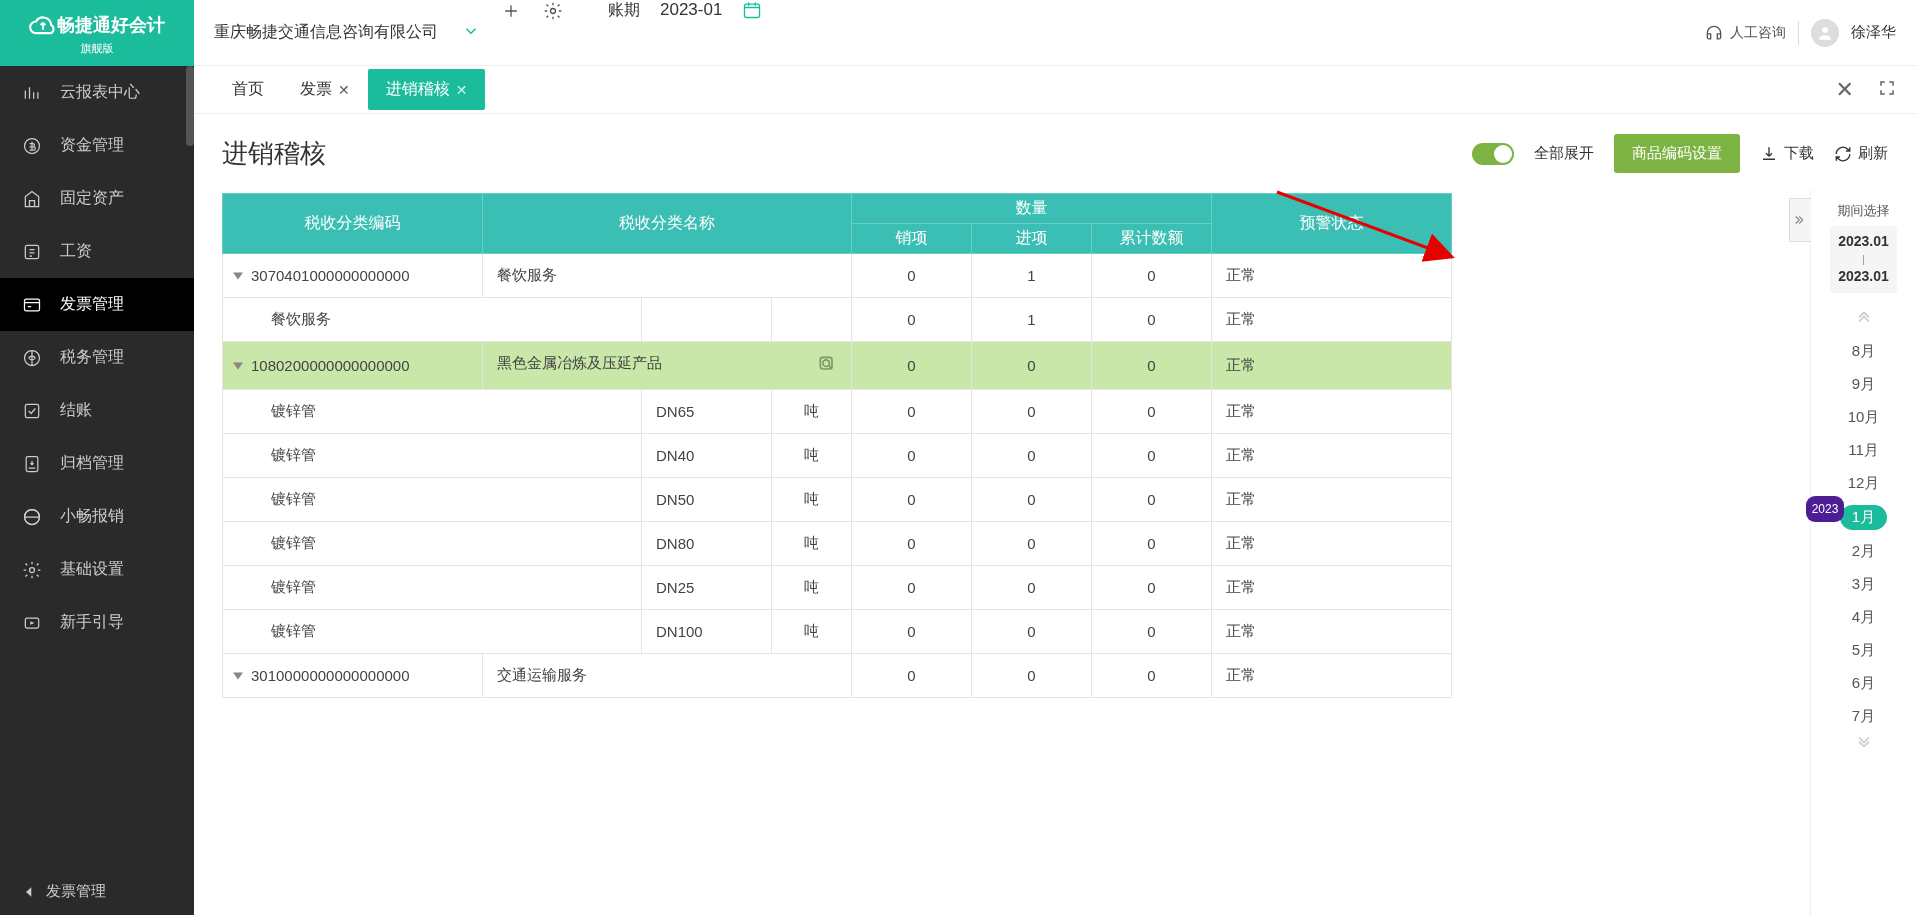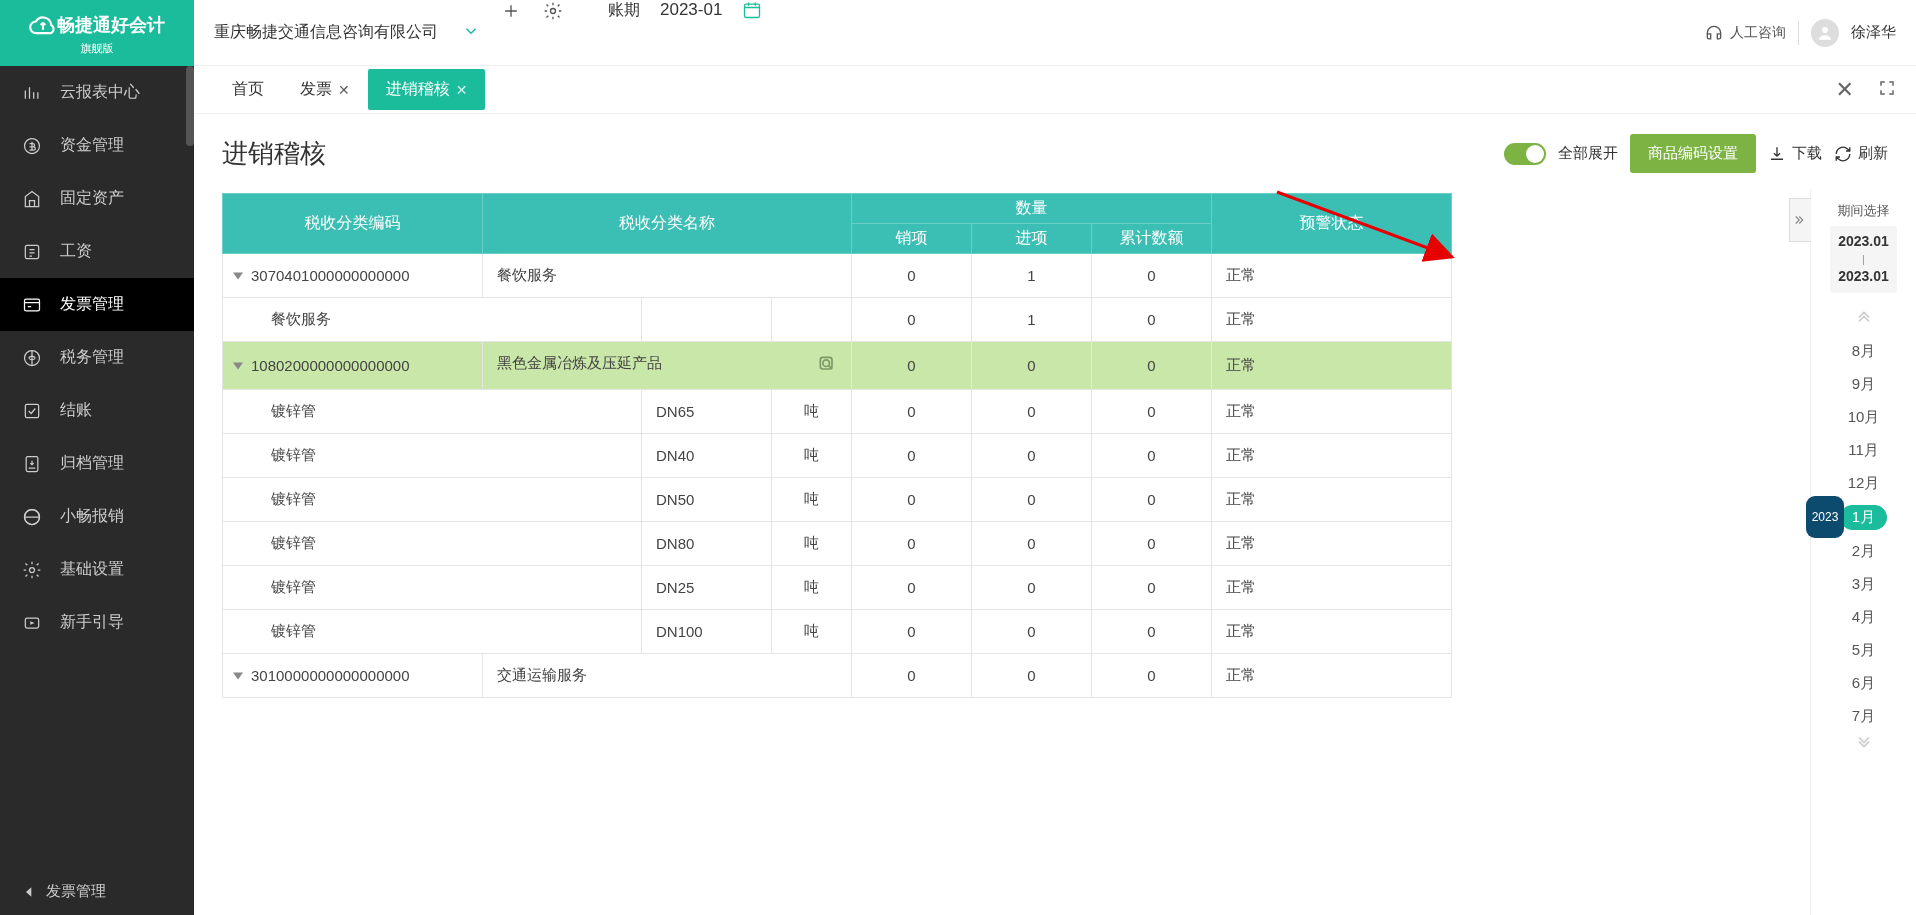--- a/index.html
+++ b/index.html
@@ -44,21 +44,21 @@
 .tab.active { background: #1abc9c; color: #fff; }
 .tab-close { font-size: 14px; opacity: .8; }
 .tabbar-right { margin-left: auto; display: flex; align-items: center; gap: 16px; }
 .tab-x { font-size: 22px; color: #666; cursor: pointer; padding: 4px 8px; }
 .fullscreen-icon svg { width: 18px; height: 18px; stroke: #666; fill: none; stroke-width: 2; }
 
 
 .content { flex: 1; padding: 20px 28px 0 28px; position: relative; overflow: hidden; display: flex; flex-direction: column; }
 .page-header { display: flex; align-items: center; margin-bottom: 20px; }
 .page-title { font-size: 26px; color: #333; }
-.page-actions { margin-left: auto; display: flex; align-items: center; gap: 12px; }
+.page-actions { margin-left: auto; display: flex; align-items: center; gap: 20px; }
 .toggle { width: 42px; height: 22px; background: #7cb342; border-radius: 11px; position: relative; cursor: pointer; }
 .toggle::after { content: ""; position: absolute; right: 2px; top: 2px; width: 18px; height: 18px; background: #fff; border-radius: 50%; }
 .toggle-label { font-size: 15px; color: #333; }
 .btn-primary { background: #7cb342; color: #fff; padding: 10px 18px; border-radius: 3px; font-size: 15px; cursor: pointer; border: none; }
 .link-action { display: flex; align-items: center; gap: 6px; color: #333; font-size: 15px; cursor: pointer; }
 .link-action svg { width: 18px; height: 18px; stroke: currentColor; fill: none; stroke-width: 1.8; }
 
 
 .table-wrap { flex: 1; overflow: hidden; position: relative; }
 .tbl { width: 1230px; border-collapse: collapse; }
@@ -83,21 +83,21 @@
 .date-panel { width: 106px; border-left: 1px solid #eee; display: flex; flex-direction: column; align-items: center; padding-top: 12px; position: absolute; right: 0; top: 190px; bottom: 0; background: #fff; }
 .date-collapse { position: absolute; left: -22px; top: 8px; width: 22px; height: 44px; background: #f5f5f5; border: 1px solid #ddd; border-right: none; display: flex; align-items: center; justify-content: center; cursor: pointer; }
 .date-collapse svg { width: 14px; height: 14px; stroke: #888; fill: none; stroke-width: 2; }
 .date-title { font-size: 13px; color: #555; margin-bottom: 6px; }
 .date-range { background: #f5f5f5; border-radius: 3px; padding: 6px 8px; font-size: 14px; font-weight: bold; color: #333; text-align: center; line-height: 1.4; margin-bottom: 14px; }
 .date-scroll-up, .date-scroll-down { color: #ccc; cursor: pointer; padding: 2px; }
 .date-scroll-up svg, .date-scroll-down svg { width: 20px; height: 20px; stroke: currentColor; fill: none; stroke-width: 2; }
 .month-list { display: flex; flex-direction: column; align-items: center; gap: 10px; margin-top: 6px; position: relative; }
 .month-item { font-size: 15px; color: #555; cursor: pointer; padding: 2px 10px; }
 .month-item.active { background: #1abc9c; color: #fff; border-radius: 14px; padding: 3px 12px; }
-.year-badge { position: absolute; left: -32px; top: 156px; background: #0c4a6e; color: #fff; font-size: 12px; padding: 14px 6px; border-radius: 9px; }
+.year-badge { position: absolute; left: -32px; top: 156px; background: #4c1d95; color: #fff; font-size: 12px; padding: 6px 6px; border-radius: 9px; }
 
 
 svg { overflow: visible; }
 </style>
 </head>
 <body>
 
 <div class="app">
 
   <div class="sidebar">

